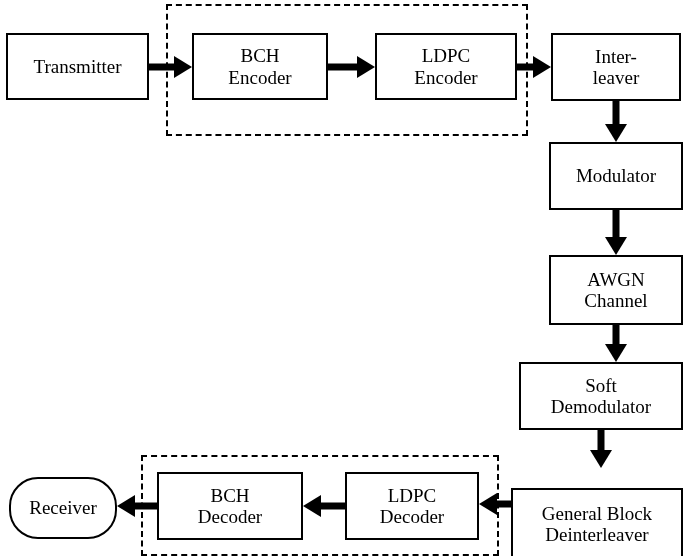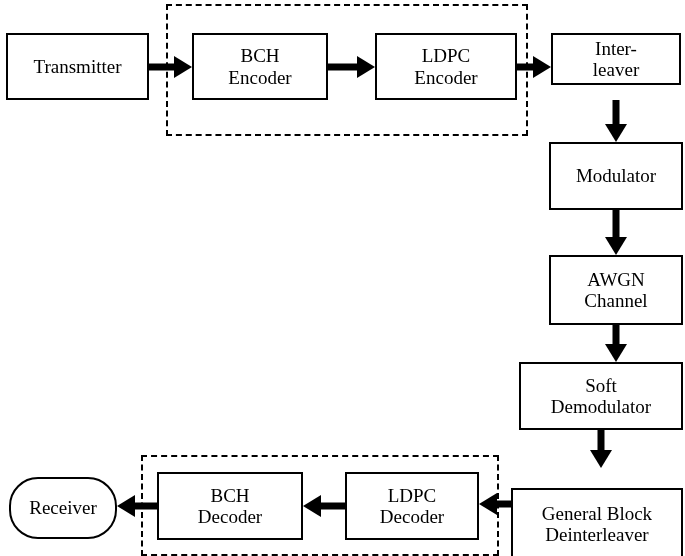--- a/index.html
+++ b/index.html
@@ -51,21 +51,21 @@
 <div id="canvas">
 
   <div class="dashed-group" id="grp-encoder" style="left: 166px; top: 4px; width: 362px; height: 132px;"></div>
   <div class="dashed-group" id="grp-decoder" style="left: 141px; top: 455px; width: 358px; height: 101px;"></div>
 
   <div class="node" id="n-transmitter" style="left: 6px; top: 33px; width: 143px; height: 67px;">Transmitter</div>
   <div class="node" id="n-bch-encoder" style="left: 192px; top: 33px; width: 136px; height: 67px;">BCH
 Encoder</div>
   <div class="node" id="n-ldpc-encoder" style="left: 375px; top: 33px; width: 142px; height: 67px;">LDPC
 Encoder</div>
-  <div class="node" id="n-interleaver" style="left: 551px; top: 33px; width: 130px; height: 52px;">Inter-
+  <div class="node" id="n-interleaver" style="left: 551px; top: 33px; width: 130px; height: 68px;">Inter-
 leaver</div>
   <div class="node" id="n-modulator" style="left: 549px; top: 142px; width: 134px; height: 68px;">Modulator</div>
   <div class="node" id="n-awgn" style="left: 549px; top: 255px; width: 134px; height: 70px;">AWGN
 Channel</div>
   <div class="node" id="n-demodulator" style="left: 519px; top: 362px; width: 164px; height: 68px;">Soft
 Demodulator</div>
   <div class="node" id="n-deinterleaver" style="left: 511px; top: 468px; width: 172px; height: 72px; margin-top: 20px;">General Block
 Deinterleaver</div>
   <div class="node" id="n-ldpc-decoder" style="left: 345px; top: 472px; width: 134px; height: 68px;">LDPC
 Decoder</div>

